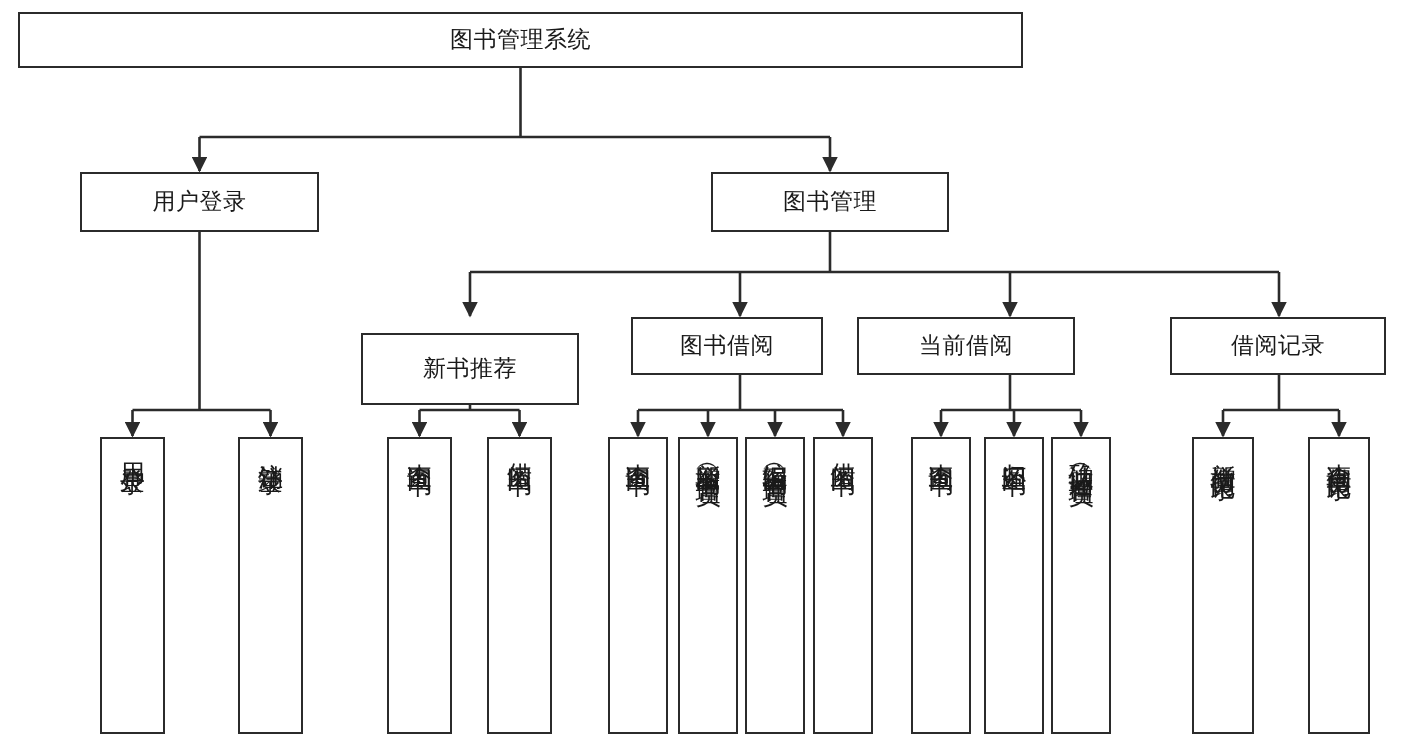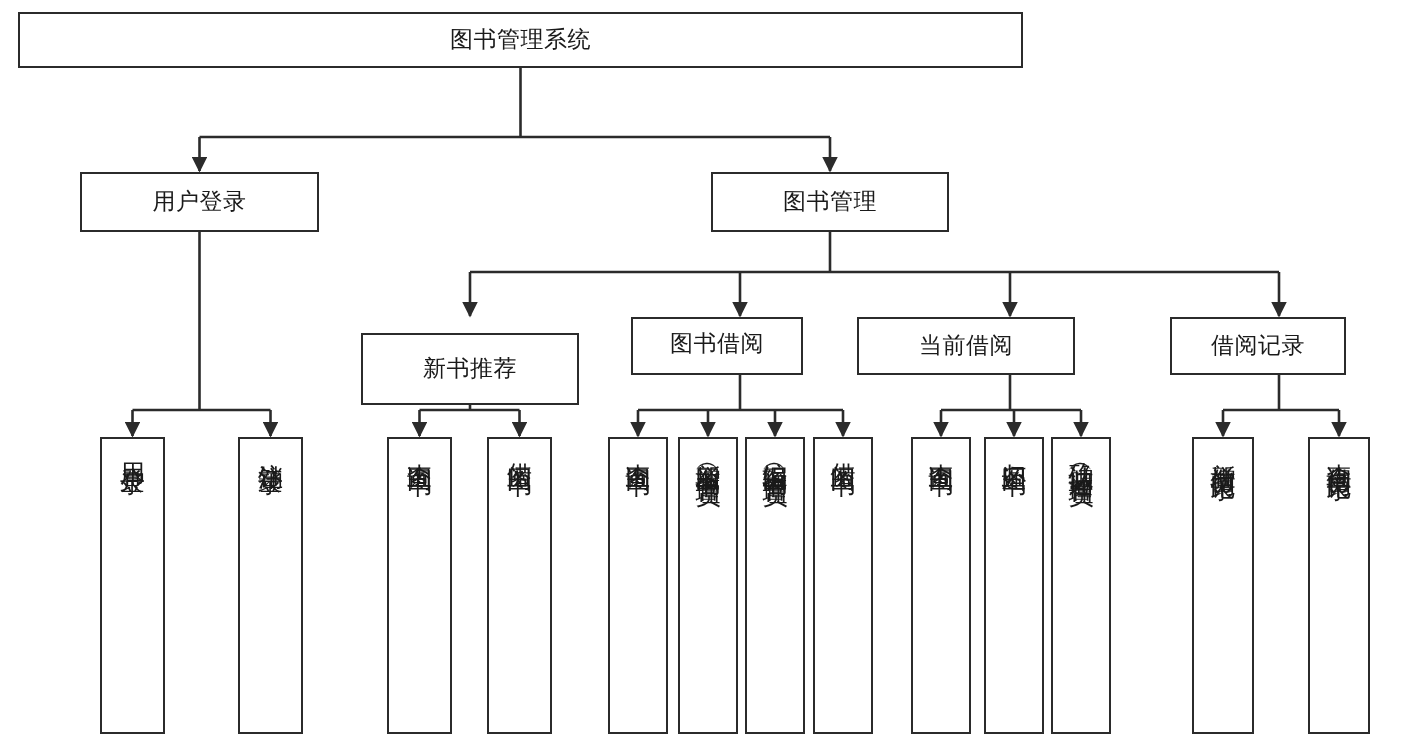--- a/index.html
+++ b/index.html
@@ -127,27 +127,27 @@
       </div>
       <div class="node horizontal" style="left: 80px; top: 172px; width: 239px; height: 60px;">
         <span class="label">用户登录</span>
       </div>
       <div class="node horizontal" style="left: 711px; top: 172px; width: 238px; height: 60px;">
         <span class="label">图书管理</span>
       </div>
       <div class="node horizontal" style="left: 361px; top: 333px; width: 218px; height: 72px;">
         <span class="label">新书推荐</span>
       </div>
-      <div class="node horizontal" style="left: 631px; top: 317px; width: 172px; height: 58px; font-family: Liberation Mono, monospace;">
+      <div class="node horizontal" style="left: 631px; top: 317px; width: 192px; height: 58px;">
         <span class="label">图书借阅</span>
       </div>
       <div class="node horizontal" style="left: 857px; top: 317px; width: 218px; height: 58px;">
         <span class="label">当前借阅</span>
       </div>
-      <div class="node horizontal" style="left: 1170px; top: 317px; width: 176px; height: 58px;">
+      <div class="node horizontal" style="left: 1170px; top: 317px; width: 216px; height: 58px;">
         <span class="label">借阅记录</span>
       </div>
       <div class="node vertical" style="left: 100px; top: 437px; width: 65px; height: 297px;">
         <span class="label">用户登录</span>
       </div>
       <div class="node vertical" style="left: 238px; top: 437px; width: 65px; height: 297px;">
         <span class="label">注销登录</span>
       </div>
       <div class="node vertical" style="left: 387px; top: 437px; width: 65px; height: 297px;">
         <span class="label">查询图书</span>

